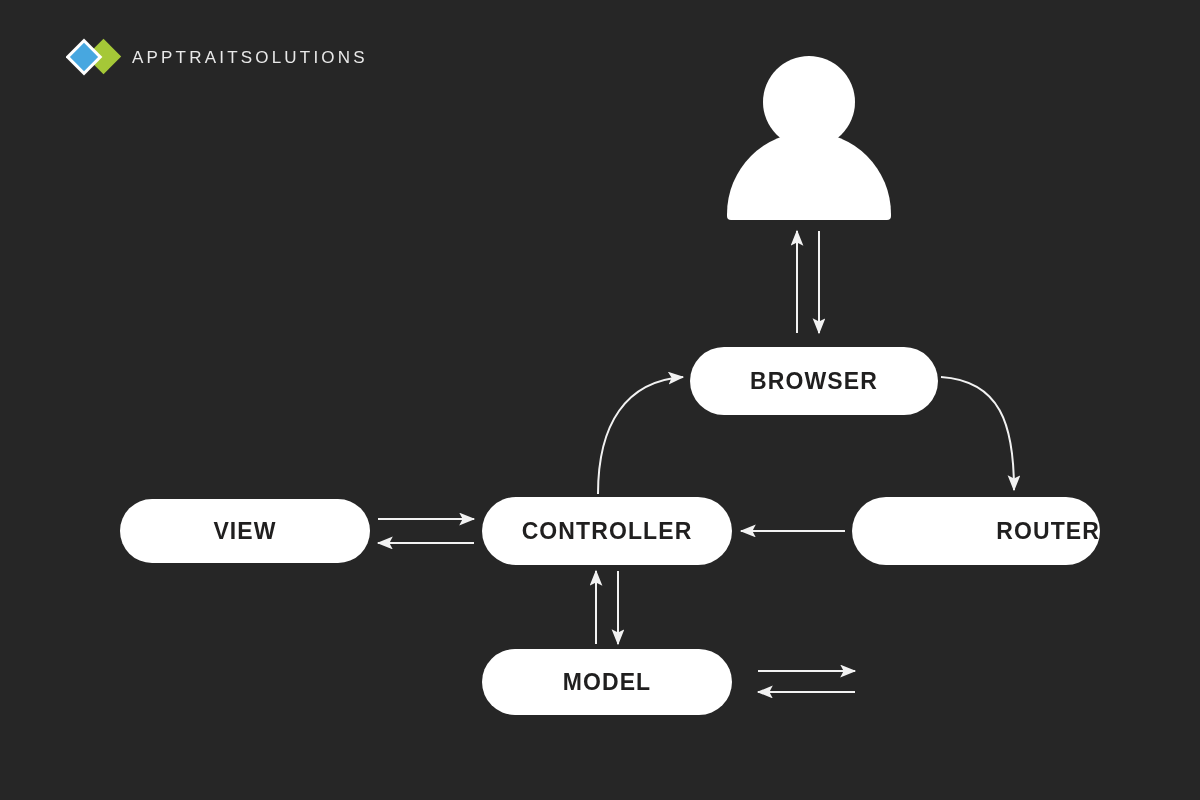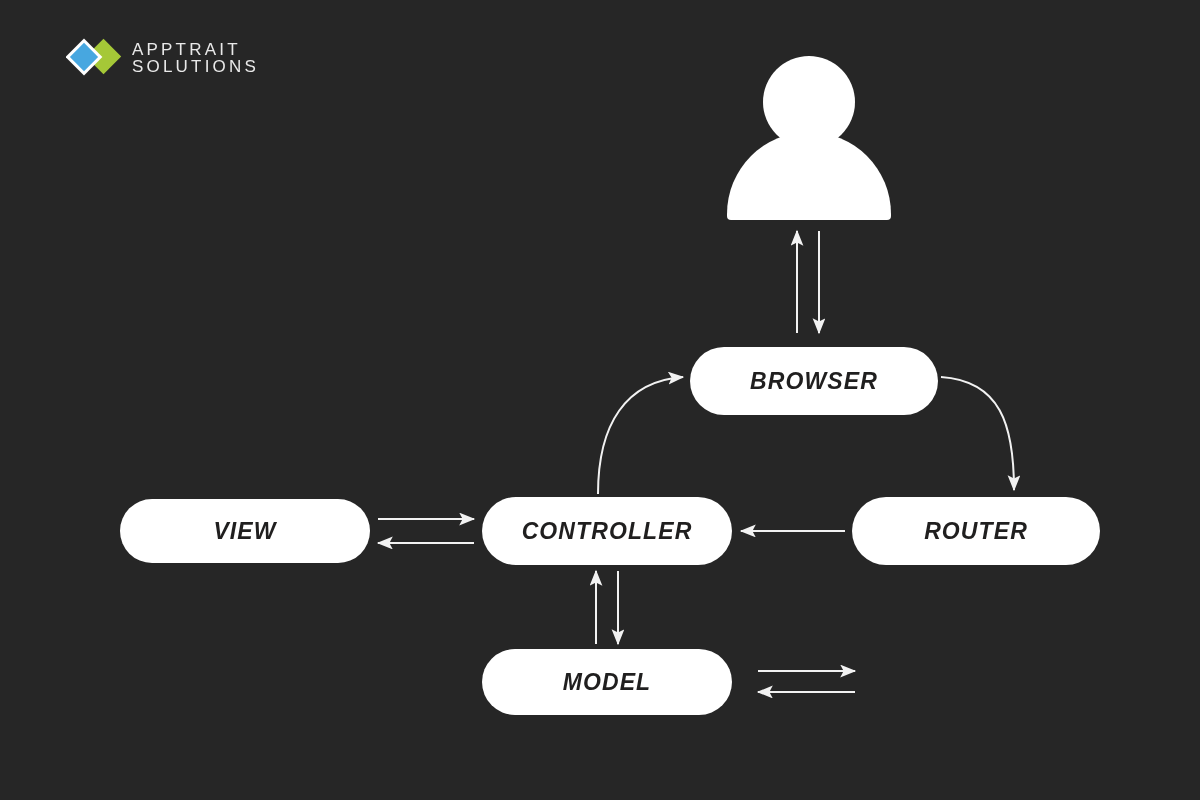--- a/index.html
+++ b/index.html
@@ -28,21 +28,21 @@
     gap: 10px;
   }
   #logo-mark {
     position: relative;
     width: 56px;
     height: 44px;
     flex: 0 0 auto;
   }
   #logo-text {
     display: flex;
-    flex-direction: column;
+    flex-direction: row;
     justify-content: center;
     line-height: 1.02;
   }
   .logo-line {
     color: #e9e9e9;
     font-size: 17px;
     letter-spacing: 3.2px;
     font-weight: 400;
     white-space: nowrap;
   }
@@ -79,26 +79,25 @@
     position: absolute;
     background: #ffffff;
     border-radius: 34px;
     display: flex;
     align-items: center;
     justify-content: center;
     color: #201f1f;
     font-weight: 700;
     letter-spacing: 1.1px;
     box-sizing: border-box;
-    font-style: italic;
   }
   #node-browser   { left: 690px; top: 347px; width: 248px; height: 68px; font-size: 23px; }
   #node-controller{ left: 482px; top: 497px; width: 250px; height: 68px; font-size: 23px; text-align: center; }
   #node-view      { left: 120px; top: 499px; width: 250px; height: 64px; font-size: 23px; align-items: center; }
-  #node-router    { left: 852px; top: 497px; width: 248px; height: 68px; font-size: 23px; }
+  #node-router    { left: 852px; top: 497px; width: 248px; height: 68px; font-size: 23px; justify-content: flex-end; }
   #node-model     { left: 482px; top: 649px; width: 250px; height: 66px; font-size: 23px; }
 
   
   #node-db {
     position: absolute;
     left: 889px;
     top: 623px;
     width: 152px;
     height: 96px;
   }

